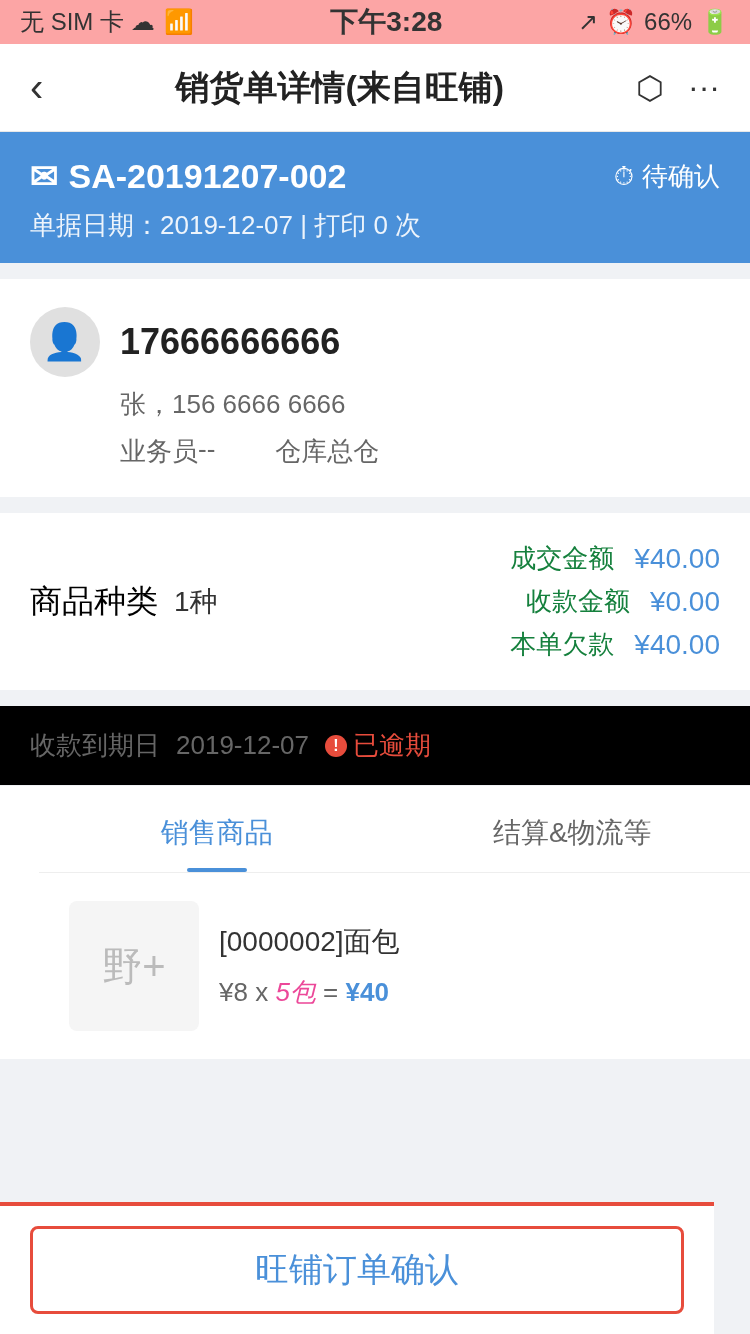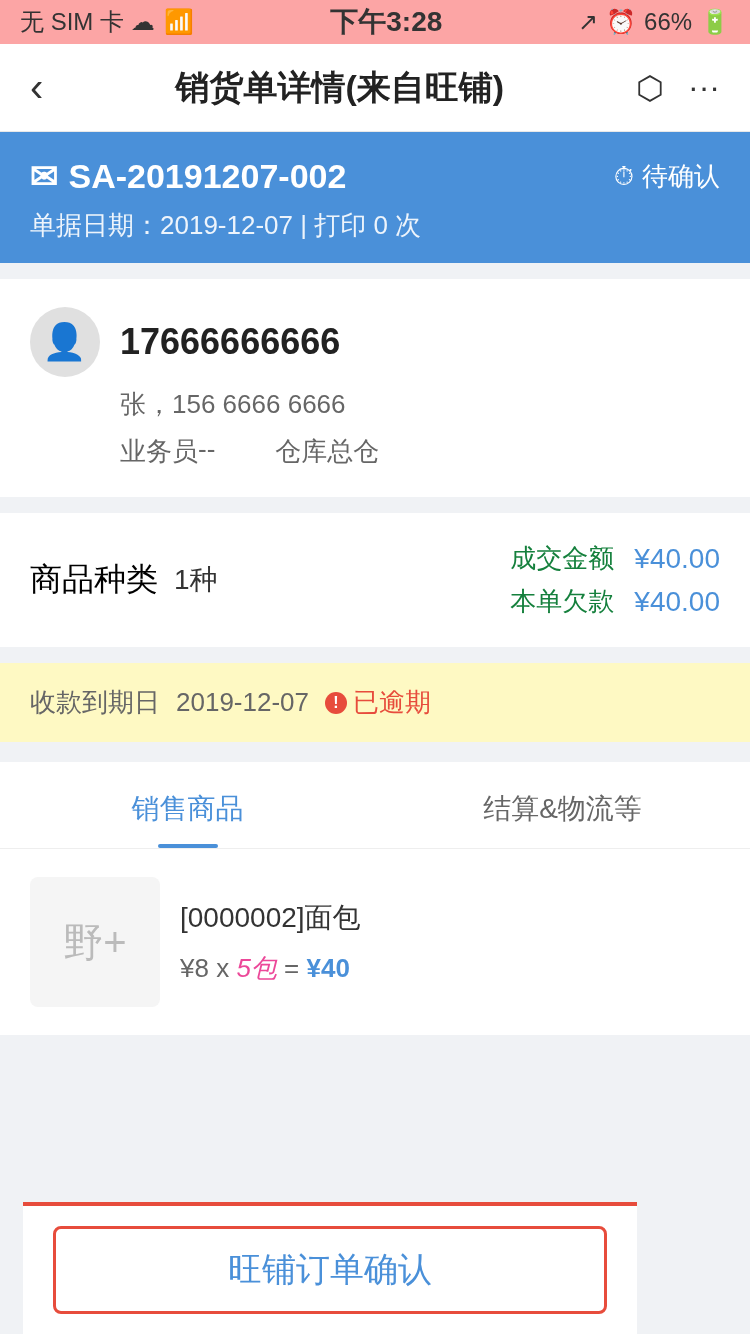--- a/index.html
+++ b/index.html
@@ -154,21 +154,21 @@
     .summary-row {
       display: flex;
       align-items: center;
       gap: 20px;
       font-size: 26px;
     }
     .summary-row-label { color: #15803d; }
     .amount-blue { color: #4a90d9; font-size: 28px; font-weight: 500; }
     
     .due-section {
-      background: #fef9c3;
+      background: #000000;
       padding: 22px 30px;
       margin-top: 16px;
       display: flex;
       align-items: center;
       gap: 16px;
       font-size: 26px;
       color: #666;
     }
     .overdue-badge {
       display: flex;
@@ -185,21 +185,22 @@
       display: flex;
       align-items: center;
       justify-content: center;
       color: #fff;
       font-size: 16px;
       font-weight: bold;
     }
     
     .tabs-section {
       background: #fff;
-      margin-top: 20px;
+      margin-top: 1px;
+      padding-left: 39px;
     }
     .tabs-bar {
       display: flex;
       border-bottom: 1px solid #eee;
     }
     .tab-item {
       flex: 1;
       text-align: center;
       padding: 28px 0 20px;
       font-size: 28px;
@@ -261,22 +262,21 @@
       min-height: 260px;
     }
     
     .confirm-btn-wrap {
       background: #fff;
       padding: 20px 30px;
       border-top: 4px solid #e74c3c;
       position: fixed;
       bottom: 0;
       left: 0;
-      width: 614px;
-      margin-left: 23px;
+      width: 714px;
     }
     .confirm-btn {
       width: 100%;
       height: 88px;
       background: #fff;
       border: 3px solid #e74c3c;
       border-radius: 8px;
       color: #4a90d9;
       font-size: 34px;
       font-weight: 500;
@@ -352,20 +352,24 @@
       <span class="summary-item-label">商品种类</span>
       <span class="summary-item-value">1种</span>
     </div>
   </div>
   <div class="summary-right">
     <div class="summary-row">
       <span class="summary-row-label">成交金额</span>
       <span class="amount-blue">¥40.00</span>
     </div>
     <div class="summary-row">
+      <span class="summary-row-label">收款金额</span>
+      <span class="amount-blue">¥0.00</span>
+    </div>
+    <div class="summary-row">
       <span class="summary-row-label">本单欠款</span>
       <span class="amount-blue">¥40.00</span>
     </div>
   </div>
 </div>
 
 <div class="due-section">
   <span>收款到期日</span>
   <span>2019-12-07</span>
   <div class="overdue-badge">

